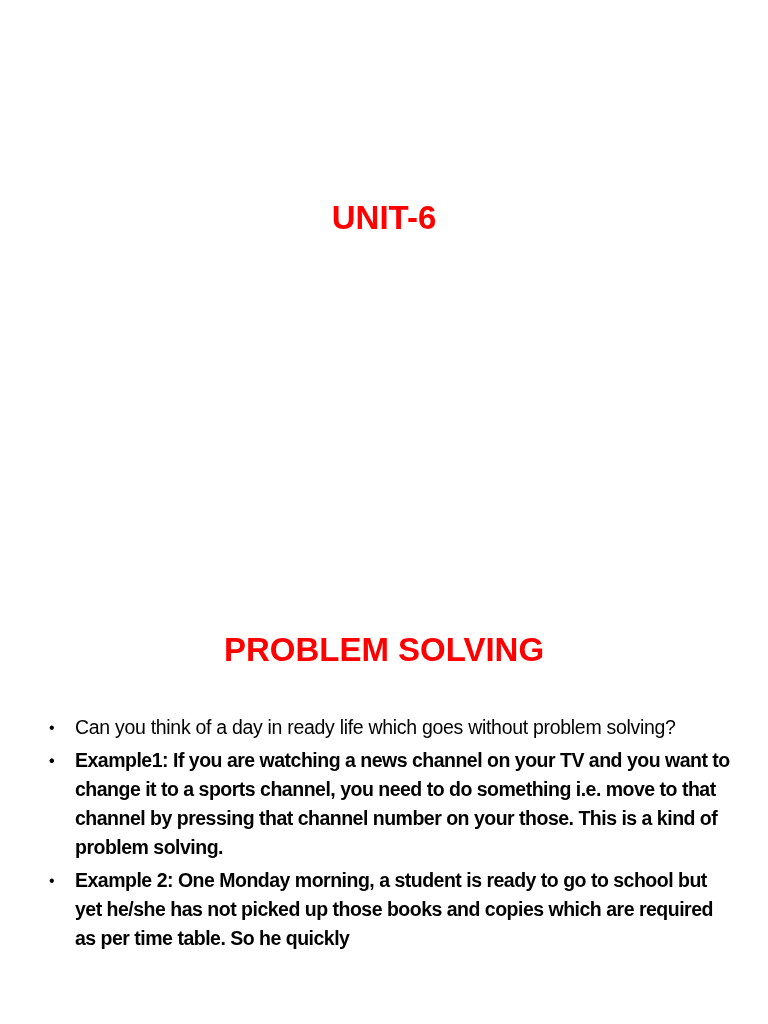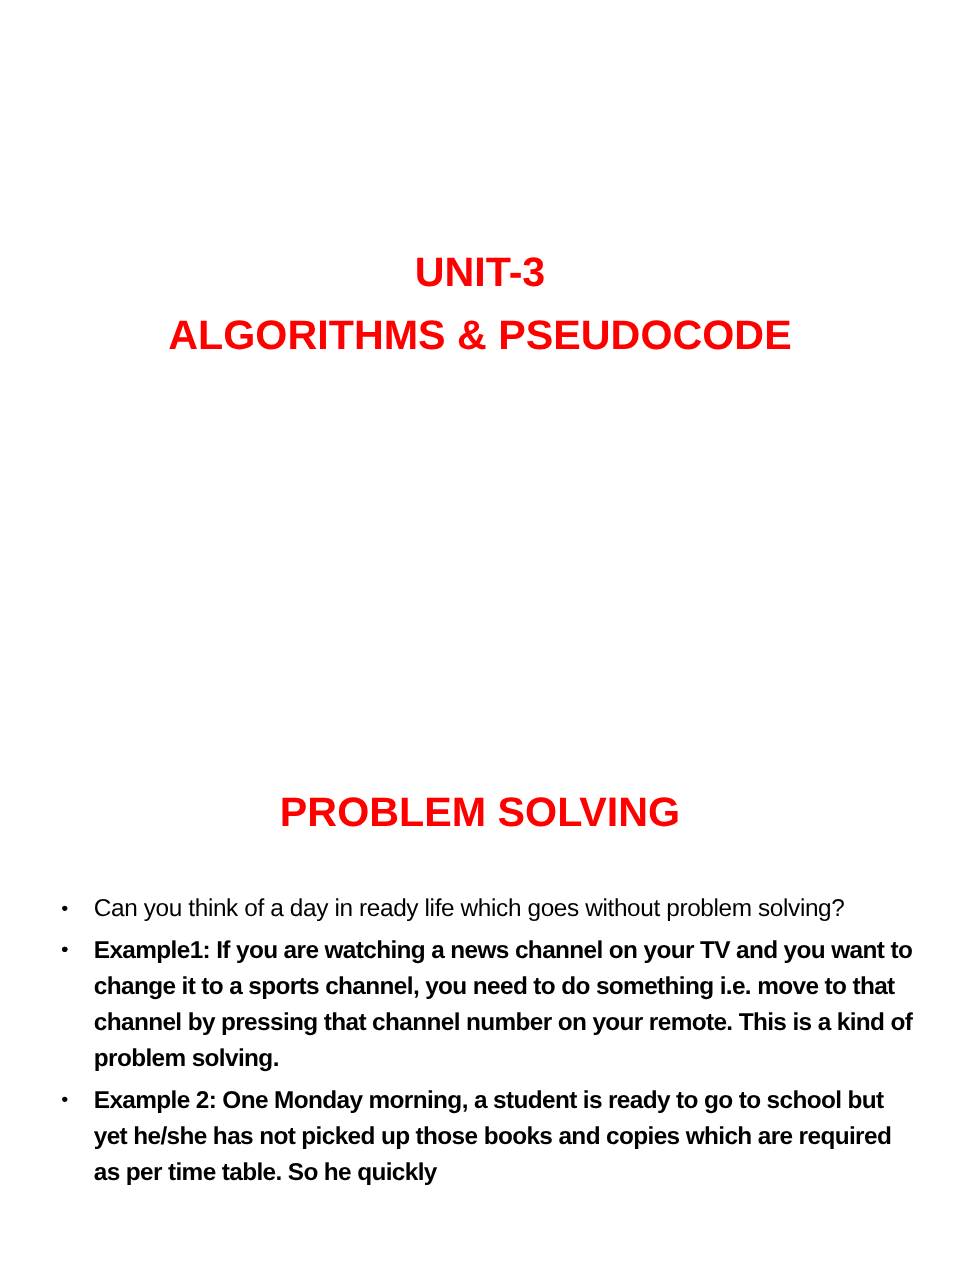--- a/index.html
+++ b/index.html
@@ -86,37 +86,36 @@
       font-size: 16px;
       line-height: 29px;
       font-weight: normal;
     }
   </style>
 </head>
 <body>
 
 <div class="slide slide-1">
   <div class="title-block title-block-1">
-    <span class="title-line">UNIT-3</span>
-    <span class="title-line">ALGORITHMS &amp; PSEUDOCODE</span>
+    <span class="title-line">UNIT-6</span>
   </div>
 </div>
 
 <div class="slide slide-2">
   <div class="slide-title">PROBLEM SOLVING</div>
   <ul class="bullets">
     <li class="bullet-item">
       <span class="bullet-dot">•</span>
       <span>Can you think of a day in ready life which goes without problem solving?</span>
     </li>
     <li class="bullet-item">
       <span class="bullet-dot">•</span>
     </li>
     <li class="bullet-item bold">
       <span class="bullet-dot">•</span>
-      <span>Example1: If you are watching a news channel on your TV and you want to change it to a sports channel, you need to do something i.e. move to that channel by pressing that channel number on your remote. This is a kind of problem solving.</span>
+      <span>Example1: If you are watching a news channel on your TV and you want to change it to a sports channel, you need to do something i.e. move to that channel by pressing that channel number on your those. This is a kind of problem solving.</span>
     </li>
     <li class="bullet-item bold">
       <span class="bullet-dot">•</span>
       <span>Example 2: One Monday morning, a student is ready to go to school but yet he/she has not picked up those books and copies which are required as per time table. So he quickly</span>
     </li>
   </ul>
 </div>
 
 </body></html>

